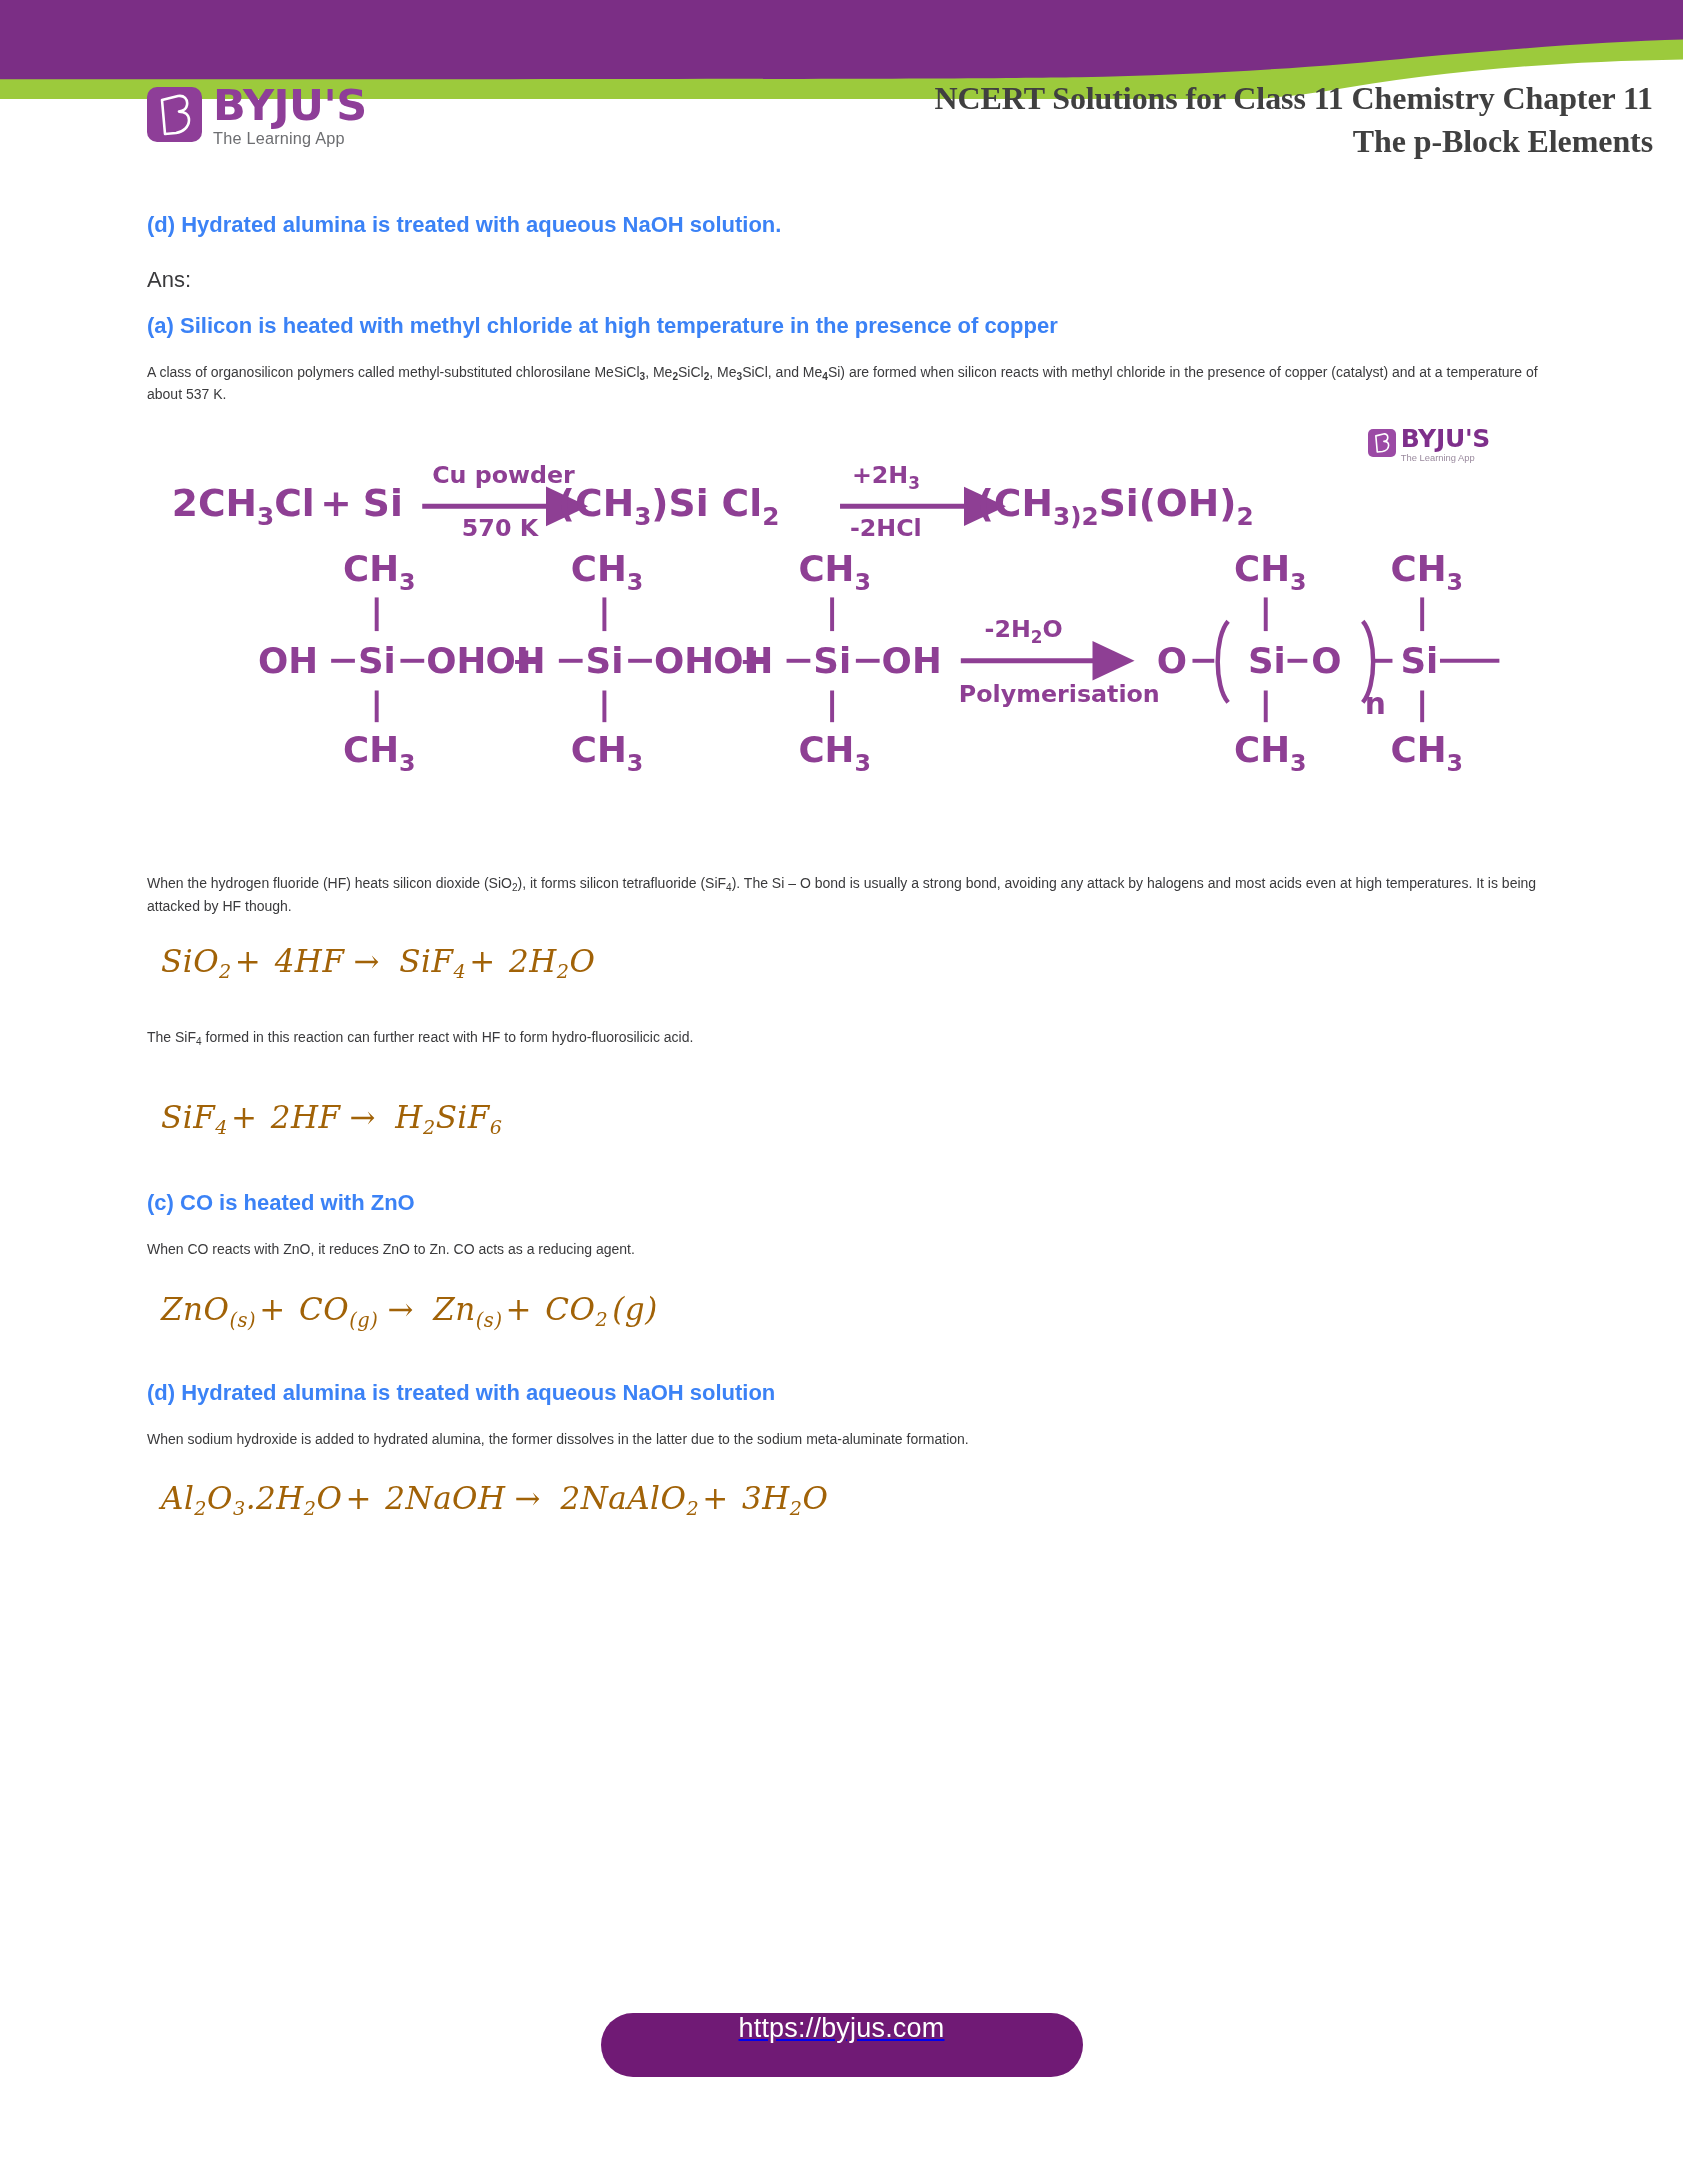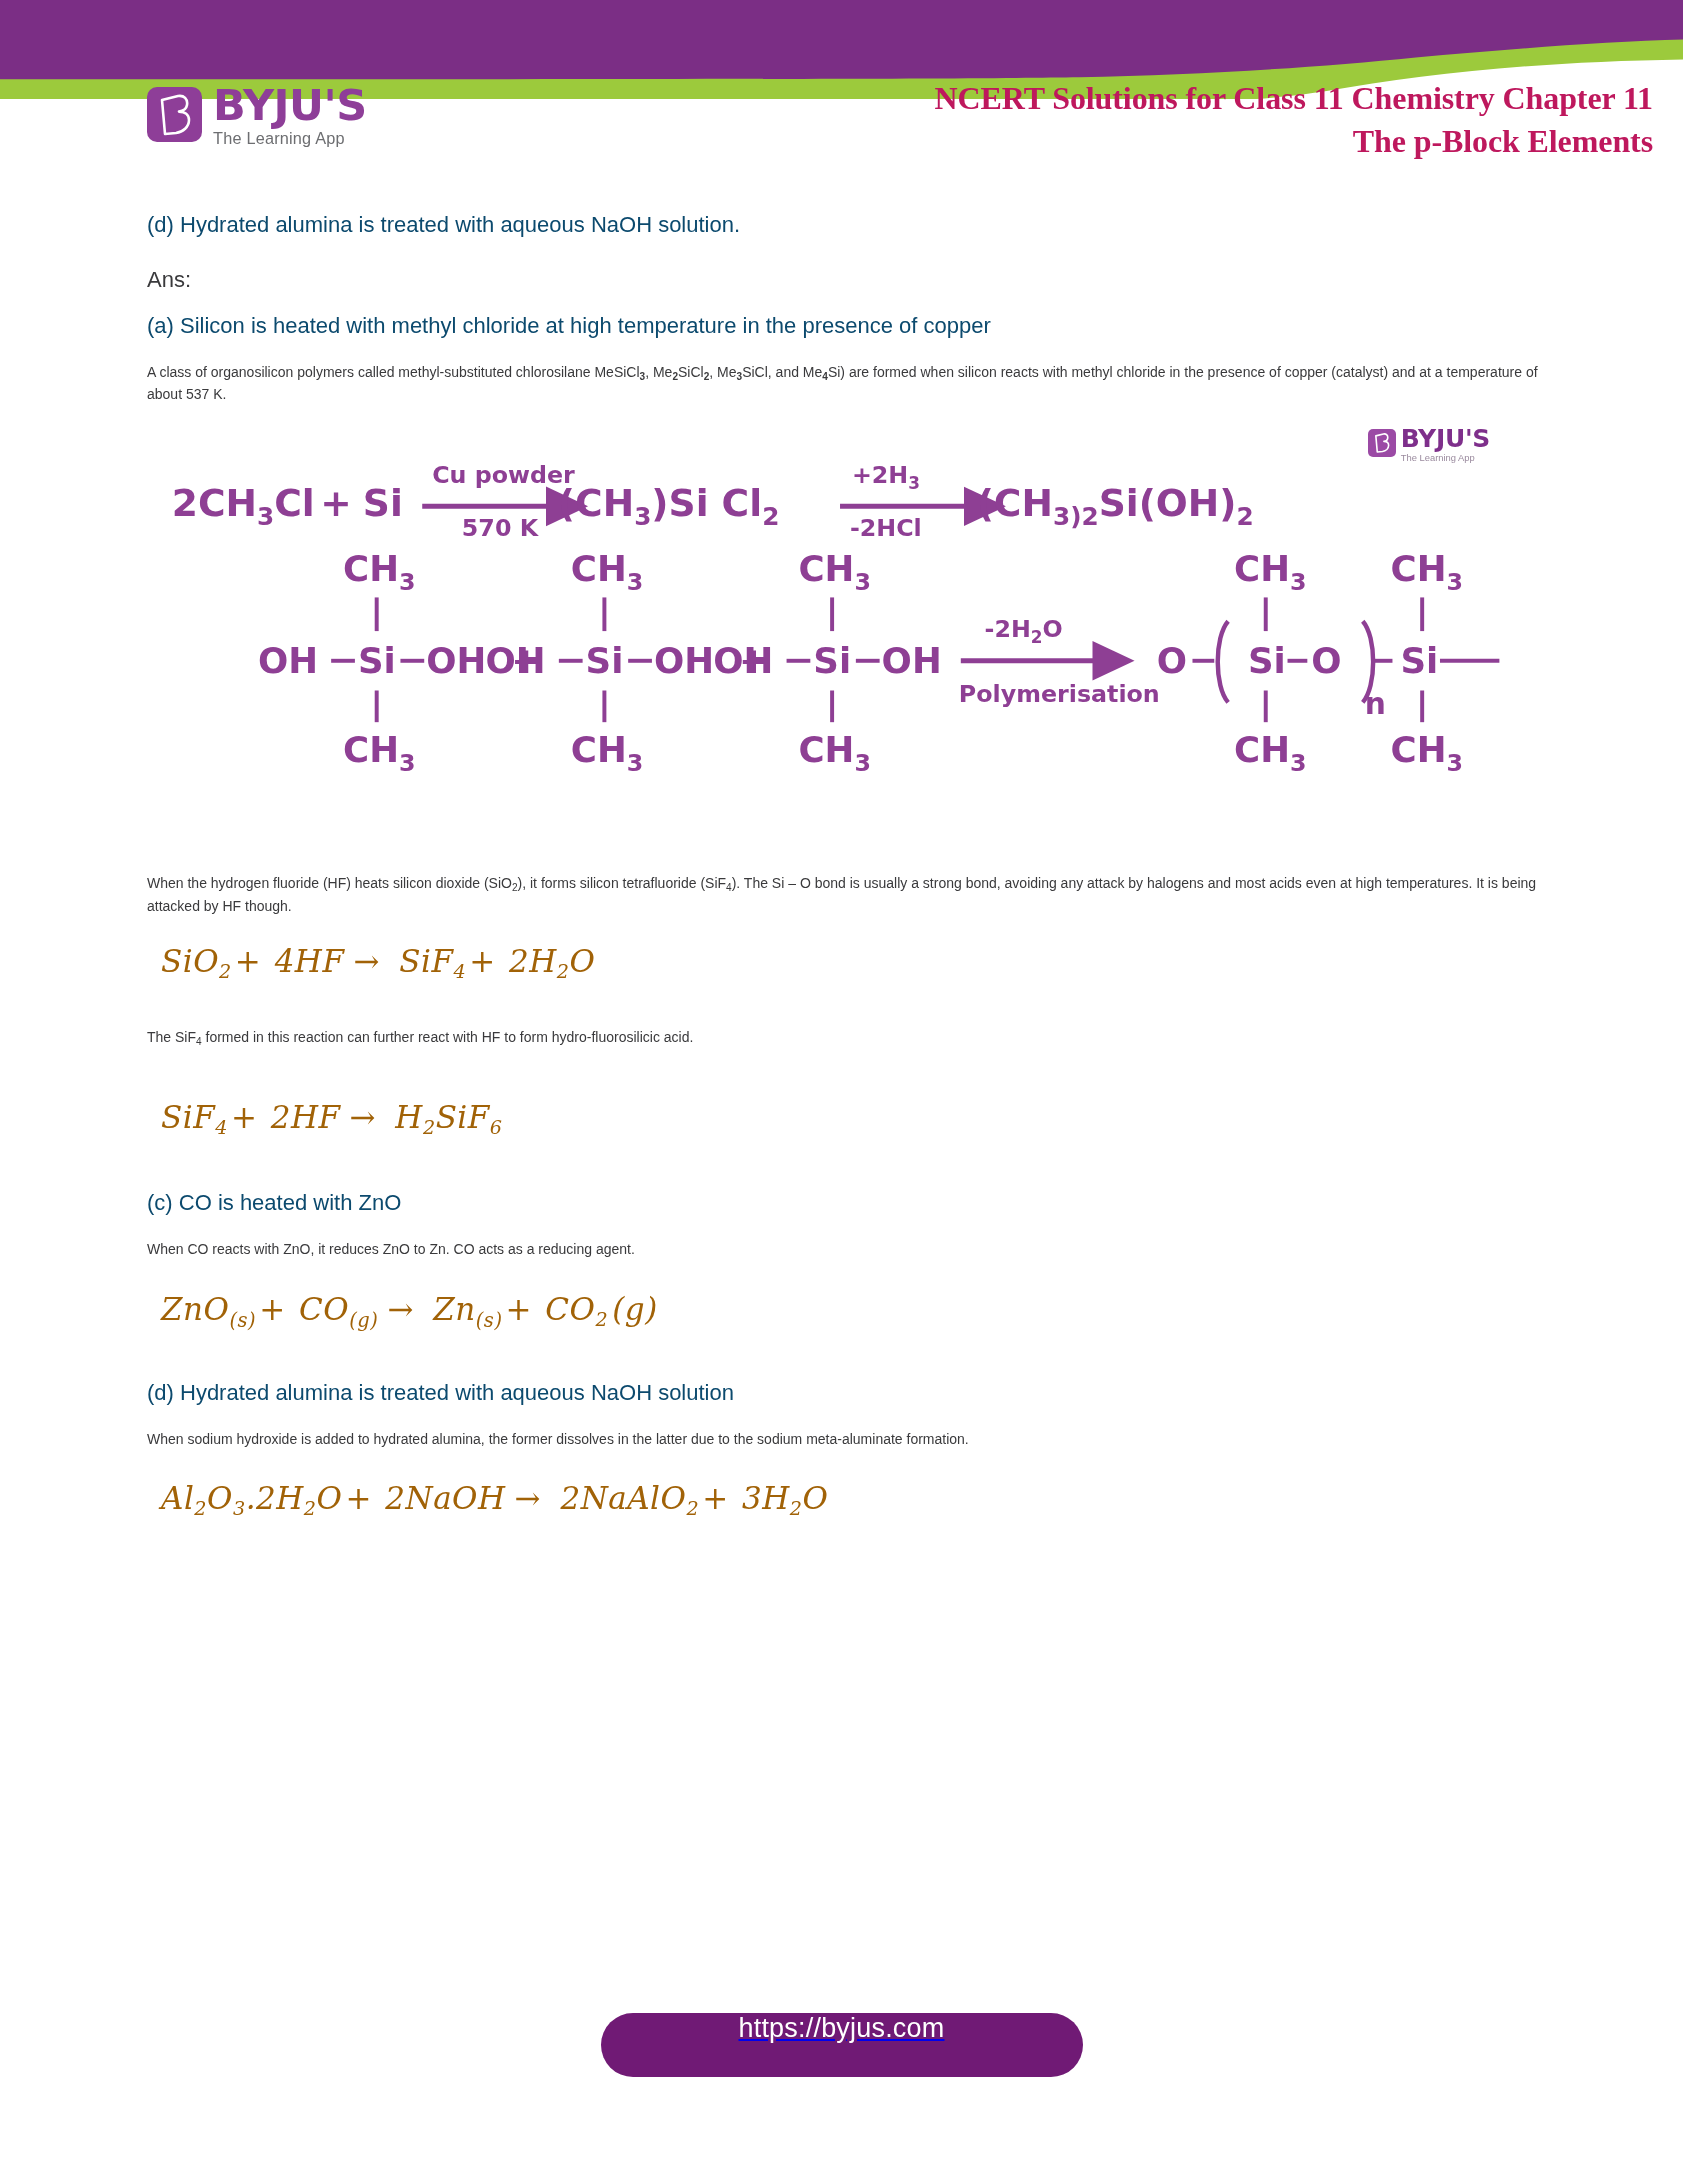--- a/index.html
+++ b/index.html
@@ -80,21 +80,21 @@
   .page-title {
     position: absolute;
     right: 30px;
     top: 77px;
     width: 1049px;
     text-align: right;
     font-family: "Liberation Serif", serif;
     font-weight: bold;
     font-size: 32px;
     line-height: 1.33;
-    color: #be185d;
+    color: #404040;
     letter-spacing: -0.1px;
   }
   .page-title .l2 { display: block; }
 
   
   .content {
     position: absolute;
     left: 147px;
     top: 208px;
     width: 1391px;
@@ -103,22 +103,22 @@
     margin: 0 0 13px 0;
     font-size: 14px;
     line-height: 1.52;
     color: #3a3a3c;
     font-weight: 400;
   }
   p.head-bold {
     margin: 0 0 13px 0;
     font-size: 22px;
     line-height: 1.5;
-    color: #0c4a6e;
-    font-weight: normal;
+    color: #3b82f6;
+    font-weight: bold;
   }
   p.ans-label {
     margin: 0 0 13px 0;
     font-size: 22px;
     line-height: 1.5;
     color: #3a3a3c;
     font-weight: 400;
   }
   sub { font-size: 0.72em; vertical-align: -0.28em; font-weight: bold; }
   .sub-norm { font-size: 0.72em; vertical-align: -0.28em; font-weight: inherit; }

